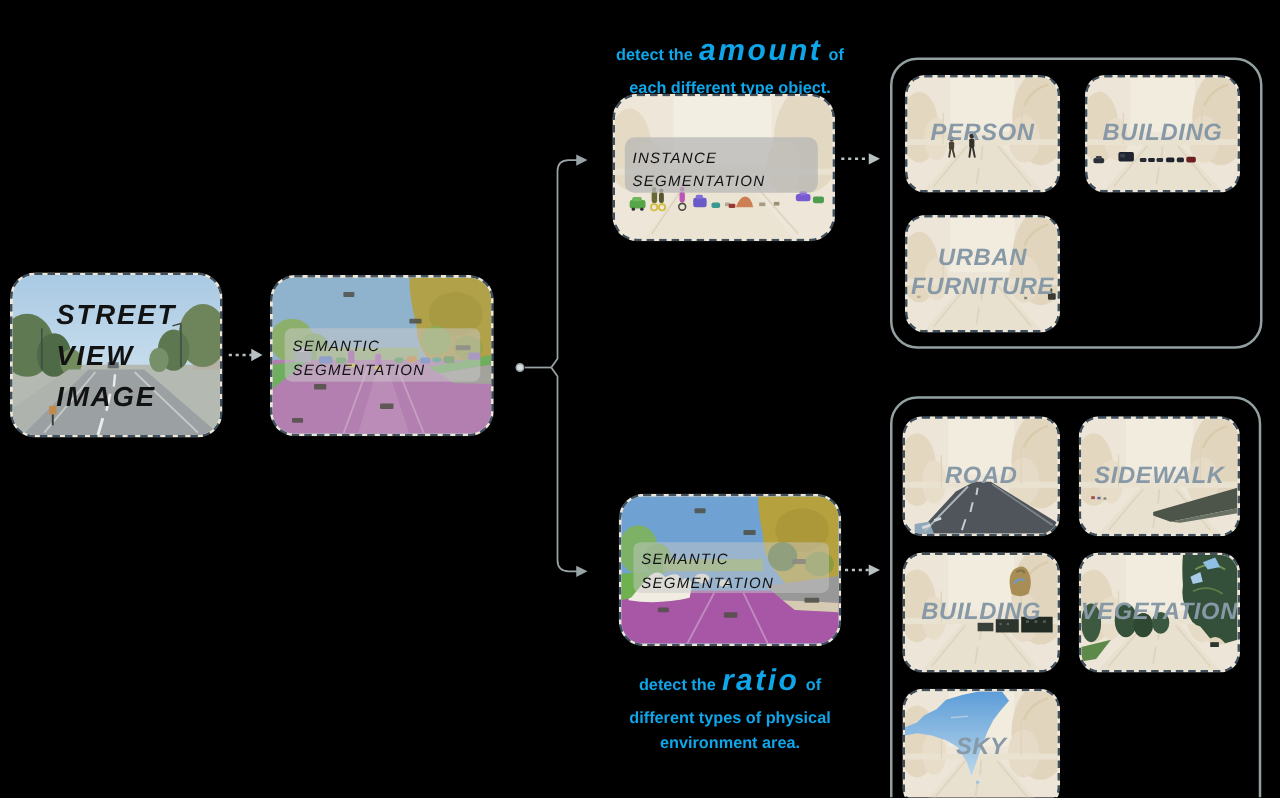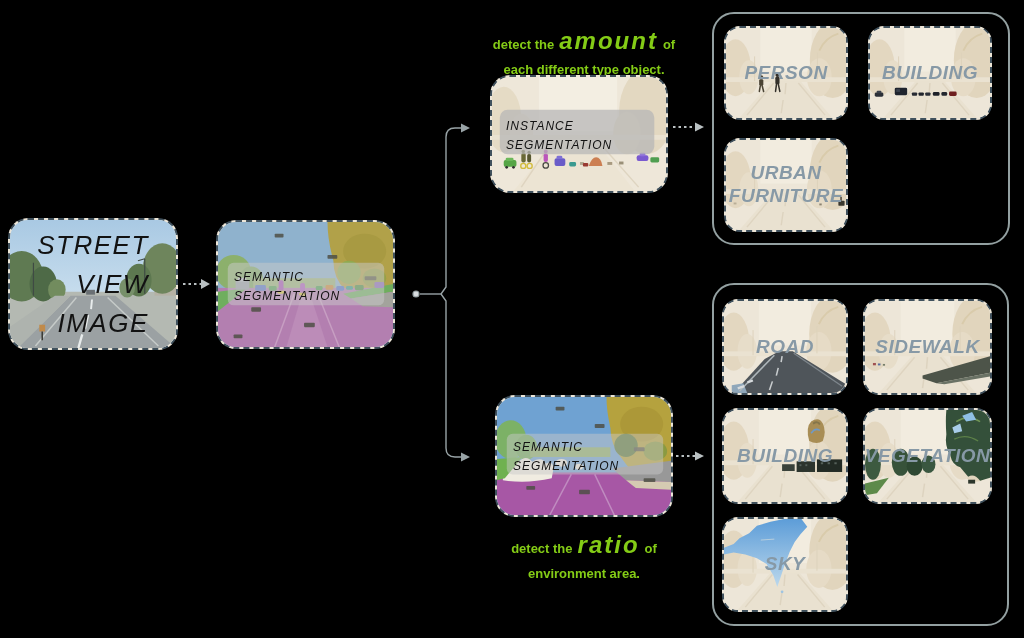--- a/index.html
+++ b/index.html
@@ -4,42 +4,42 @@
 <style>
   html,body{margin:0;padding:0;background:#000;}
   #stage{position:relative;width:1024px;height:638px;background:#000;overflow:hidden;
          font-family:"Liberation Sans",sans-serif;}
   
   .flow-box{position:absolute;border:2px dashed #40515d;border-radius:20px;overflow:hidden;
             box-sizing:border-box;background:#ede6d8;}
   .flow-box svg{position:absolute;inset:0;width:100%;height:100%;}
   .box-label{position:absolute;white-space:pre-line;font-style:italic;color:#121212;
              pointer-events:none;}
-  .lbl-center{inset:0;display:flex;align-items:center;justify-content:center;text-align:right;
-              font-size:26px;line-height:1.5;letter-spacing:1.5px;font-weight:400;}
+  .lbl-center{inset:0;display:flex;align-items:center;justify-content:center;text-align:left;
+              font-size:22px;line-height:1.5;letter-spacing:1.5px;font-weight:700;}
   .lbl-band{display:flex;flex-direction:column;justify-content:center;font-size:12px;
             line-height:1.55;letter-spacing:1px;}
   #box-street{left:8px;top:218px;width:170px;height:132px;}
   #box-panoramic{left:216px;top:220px;width:179px;height:129px;}
   #box-instance{left:490px;top:75px;width:178px;height:118px;}
   #box-semantic{left:495px;top:395px;width:178px;height:122px;}
   #box-panoramic .lbl-band{left:16px;top:42px;height:46px;}
   #box-instance .lbl-band{left:14px;top:36px;height:46px;}
   #box-semantic .lbl-band{left:16px;top:38px;height:44px;}
   
-  .caption{position:absolute;text-align:center;color:#84cc16;font-weight:bold;font-size:13px;
+  .caption{position:absolute;text-align:center;color:#0ea5e9;font-weight:bold;font-size:13px;
            line-height:1.55;}
   .caption .kw{font-size:24px;font-style:italic;font-weight:bold;letter-spacing:2px;}
   .cap-line1{display:flex;align-items:baseline;justify-content:center;gap:5px;margin-bottom:1px;}
   #caption-top{left:468px;top:22px;width:232px;}
   #caption-bottom{left:466px;top:526px;width:236px;}
   .cap-rest{white-space:pre-line;}
   
   .panel{position:absolute;border:2px solid #93a0a1;border-radius:22px;box-sizing:border-box;
-         display:grid;}
+         display:grid;margin-top:34px;}
   #panel-instance{left:712px;top:12px;width:298px;height:233px;
       padding:12px 16px 11px 10px;grid-template-columns:124px 124px;grid-template-rows:94px 94px;
       column-gap:20px;row-gap:18px;}
   #panel-semantic{left:712px;top:283px;width:297px;height:343px;
       padding:14px 5px 12px 8px;grid-template-columns:126px 129px;
       grid-template-rows:96px 96px 95px;column-gap:15px;row-gap:13px;}
   .cell{position:relative;border:2px dashed #40515d;border-radius:16px;overflow:hidden;
         box-sizing:border-box;background:#ede6d8;}
   .cell svg{position:absolute;inset:0;width:100%;height:100%;}
   .cell-label{position:absolute;inset:0;display:flex;align-items:center;justify-content:center;
@@ -242,20 +242,21 @@
     <span class="box-label lbl-band">SEMANTIC
 SEGMENTATION</span>
   </div>
 
   <div class="caption" id="caption-bottom">
     <div class="cap-line1">
       <span>detect the</span>
       <span class="kw">ratio</span>
       <span>of</span>
     </div>
+    <div class="cap-rest">different types of physical</div>
     <div class="cap-rest">environment area.</div>
   </div>
 
   <div class="panel" id="panel-instance">
     <div class="cell">
       <svg viewBox="0 0 126 95" preserveAspectRatio="none">
         <use href="#washed"></use>
         <g stroke-linecap="round">
           <circle cx="37" cy="52" r="2.1" fill="#4a4334"></circle>
           <rect x="34.8" y="54" width="4.4" height="7" rx="1.5" fill="#4a4334"></rect>

